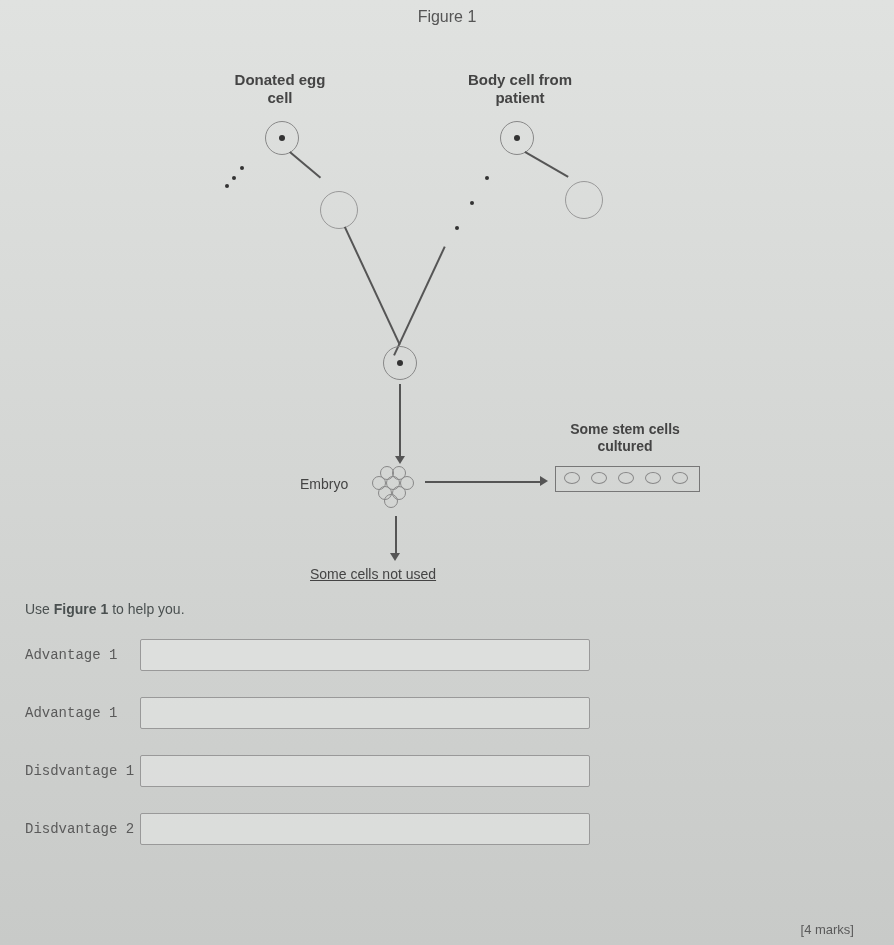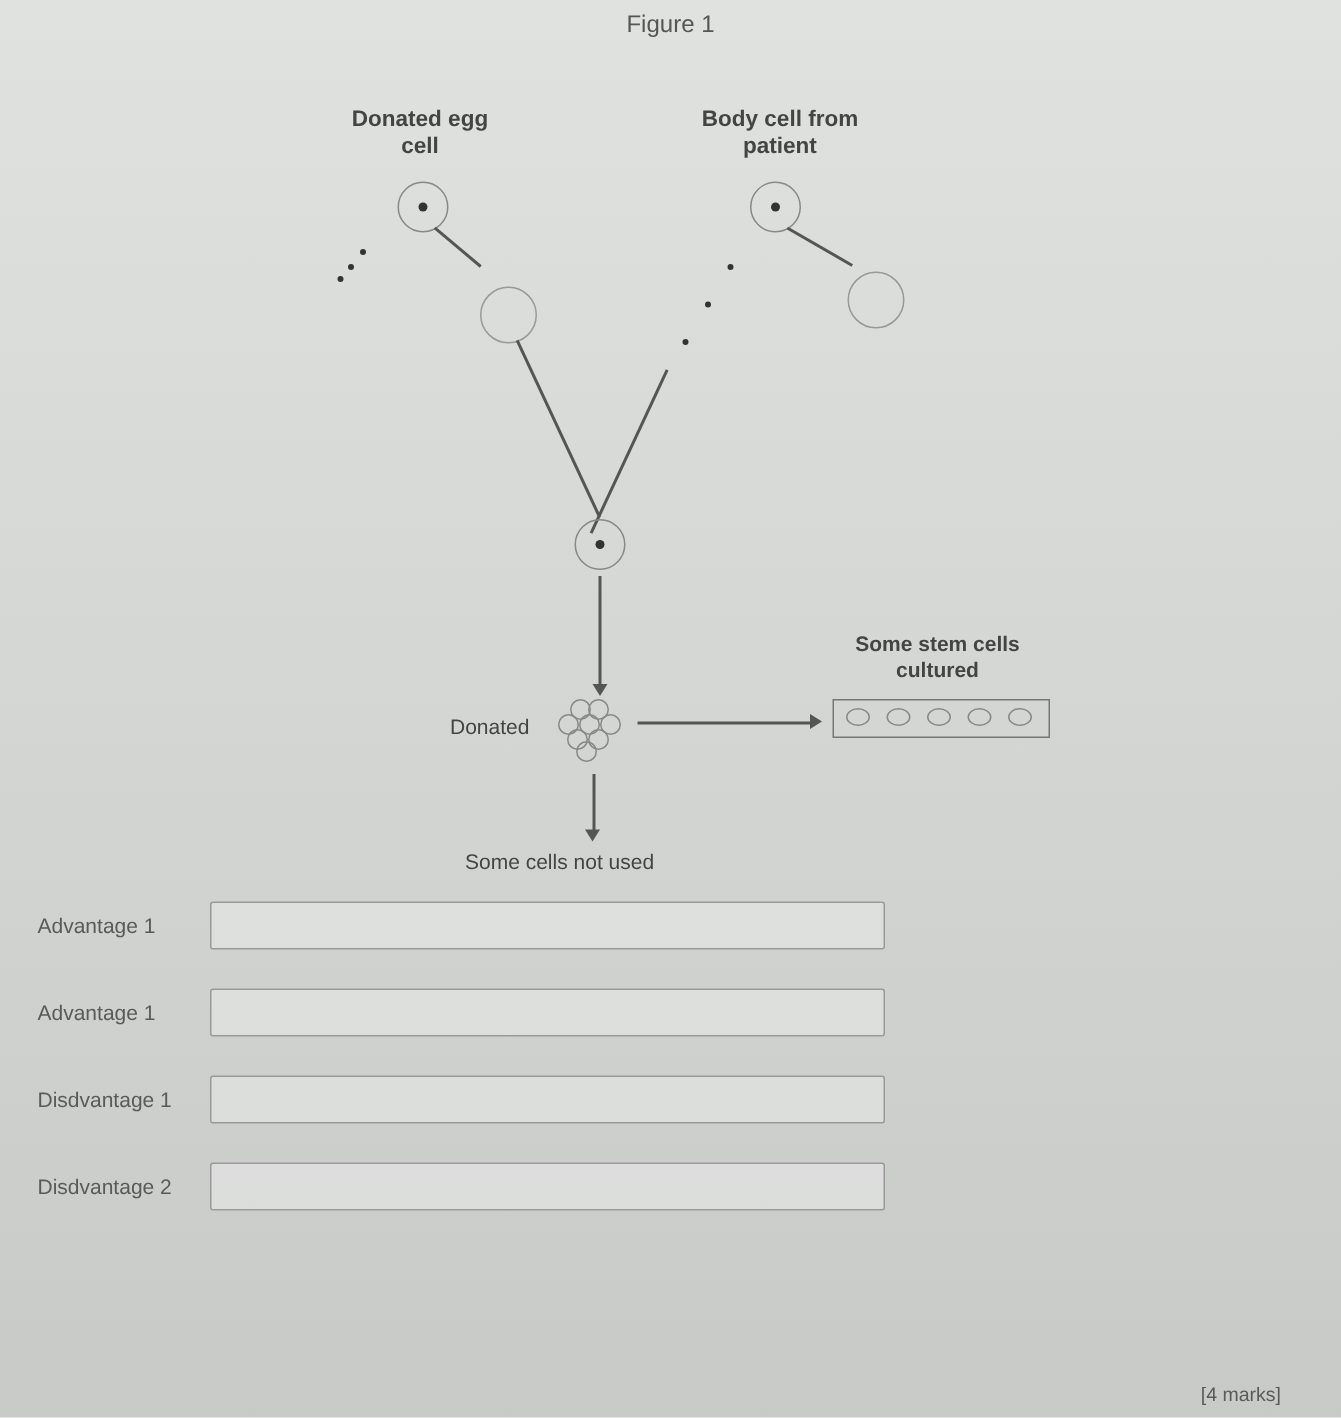--- a/index.html
+++ b/index.html
@@ -27,21 +27,21 @@
     position: absolute;
     font-size: 15px;
     color: #444;
     text-align: center;
     font-weight: 600;
   }
   .donated-label { left: 230px; top: 45px; width: 100px; line-height: 1.2; }
   .body-label { left: 460px; top: 45px; width: 120px; line-height: 1.2; }
   .embryo-label { left: 300px; top: 450px; font-size: 14px; font-weight: 500; }
   .stem-label { left: 555px; top: 395px; width: 140px; font-size: 14px; line-height: 1.2; font-weight: 700; }
-  .notused-label { left: 310px; top: 540px; font-size: 14px; font-weight: 500; }
+  .notused-label { left: 310px; top: 540px; font-size: 14px; font-weight: 500; text-decoration: underline; }
 
   .cell-big {
     position: absolute;
     width: 34px; height: 34px;
     border: 1.5px solid #888;
     border-radius: 50%;
     background: transparent;
   }
   .nucleus {
     position: absolute;
@@ -104,20 +104,21 @@
   .q-instr { margin-bottom: 22px; }
   .row {
     display: flex;
     align-items: center;
     margin-bottom: 26px;
   }
   .row-label {
     width: 115px;
     font-size: 14px;
     color: #5a5a5a;
+    font-family: Liberation Mono, monospace;
   }
   .row input {
     width: 450px;
     height: 32px;
     border: 1px solid #999;
     background: rgba(230,232,230,0.6);
     border-radius: 2px;
     padding: 0 6px;
     font-size: 14px;
   }
@@ -163,21 +164,21 @@
   <div class="arrow-line" style="left:345px; top:200px; width:130px; height:1.5px; transform:rotate(65deg); transform-origin:left;"></div>
   <div class="arrow-line" style="left:445px; top:220px; width:120px; height:1.5px; transform:rotate(115deg); transform-origin:left;"></div>
 
   <div class="cell-big" style="left:383px; top:320px;">
       <div class="nucleus"></div>
     </div>
 
   <div class="arrow-line" style="left:399px; top:358px; width:1.5px; height:75px;"></div>
   <div class="arrow-head" style="left:395px; top:430px; border-left:5px solid transparent; border-right:5px solid transparent; border-top:8px solid #555;"></div>
 
-  <div class="label embryo-label">Donated</div>
+  <div class="label embryo-label">Embryo</div>
 
   <div class="embryo-cluster">
     <div class="c" style="left:10px; top:0;"></div>
     <div class="c" style="left:22px; top:0;"></div>
     <div class="c" style="left:2px; top:10px;"></div>
     <div class="c" style="left:16px; top:10px;"></div>
     <div class="c" style="left:30px; top:10px;"></div>
     <div class="c" style="left:8px; top:20px;"></div>
     <div class="c" style="left:22px; top:20px;"></div>
     <div class="c" style="left:14px; top:28px;"></div>
@@ -196,20 +197,21 @@
     <div class="sc" style="left:116px;"></div>
   </div>
 
   <div class="arrow-line" style="left:395px; top:490px; width:1.5px; height:40px;"></div>
   <div class="arrow-head" style="left:390px; top:527px; border-left:5px solid transparent; border-right:5px solid transparent; border-top:8px solid #555;"></div>
 
   <div class="label notused-label">Some cells not used</div>
 </div>
 
 <div class="question-block">
+  <div class="q-instr">Use <b>Figure 1</b> to help you.</div>
 
   <div class="row">
     <div class="row-label">Advantage 1</div>
     <input type="text" value="" style="">
   </div>
   <div class="row">
     <div class="row-label">Advantage 1</div>
     <input type="text" value="" style="">
   </div>
   <div class="row">

